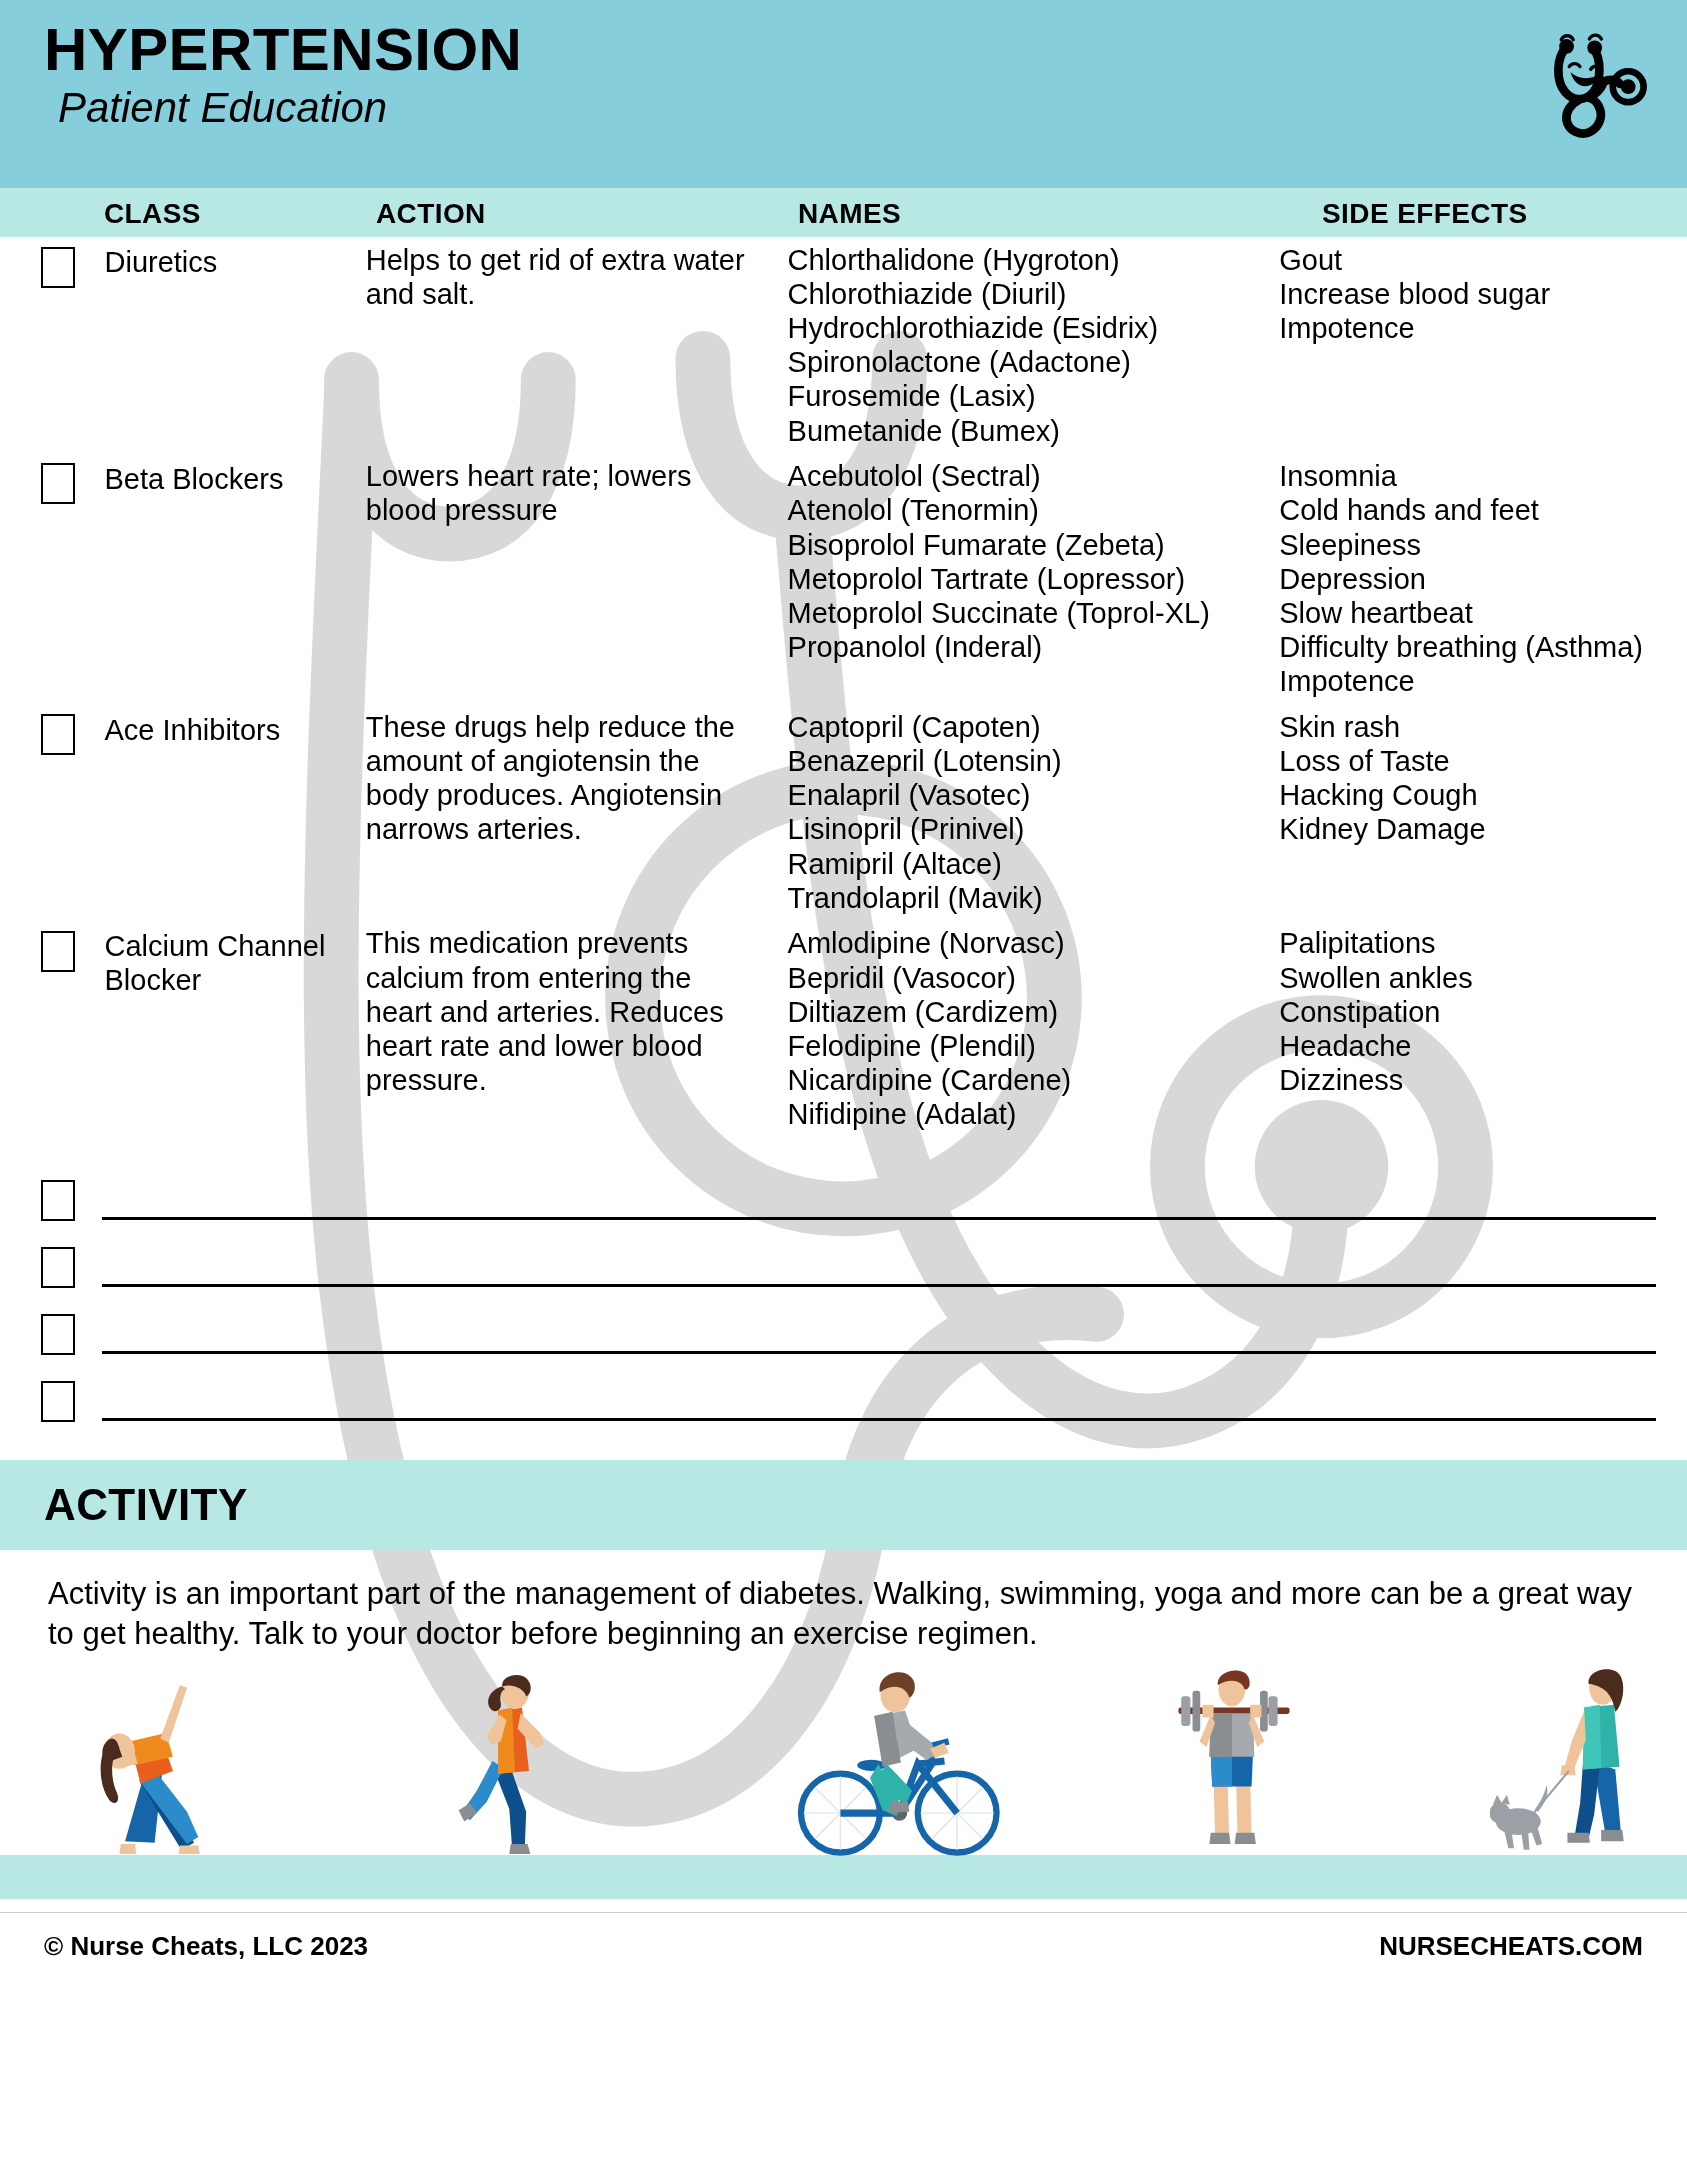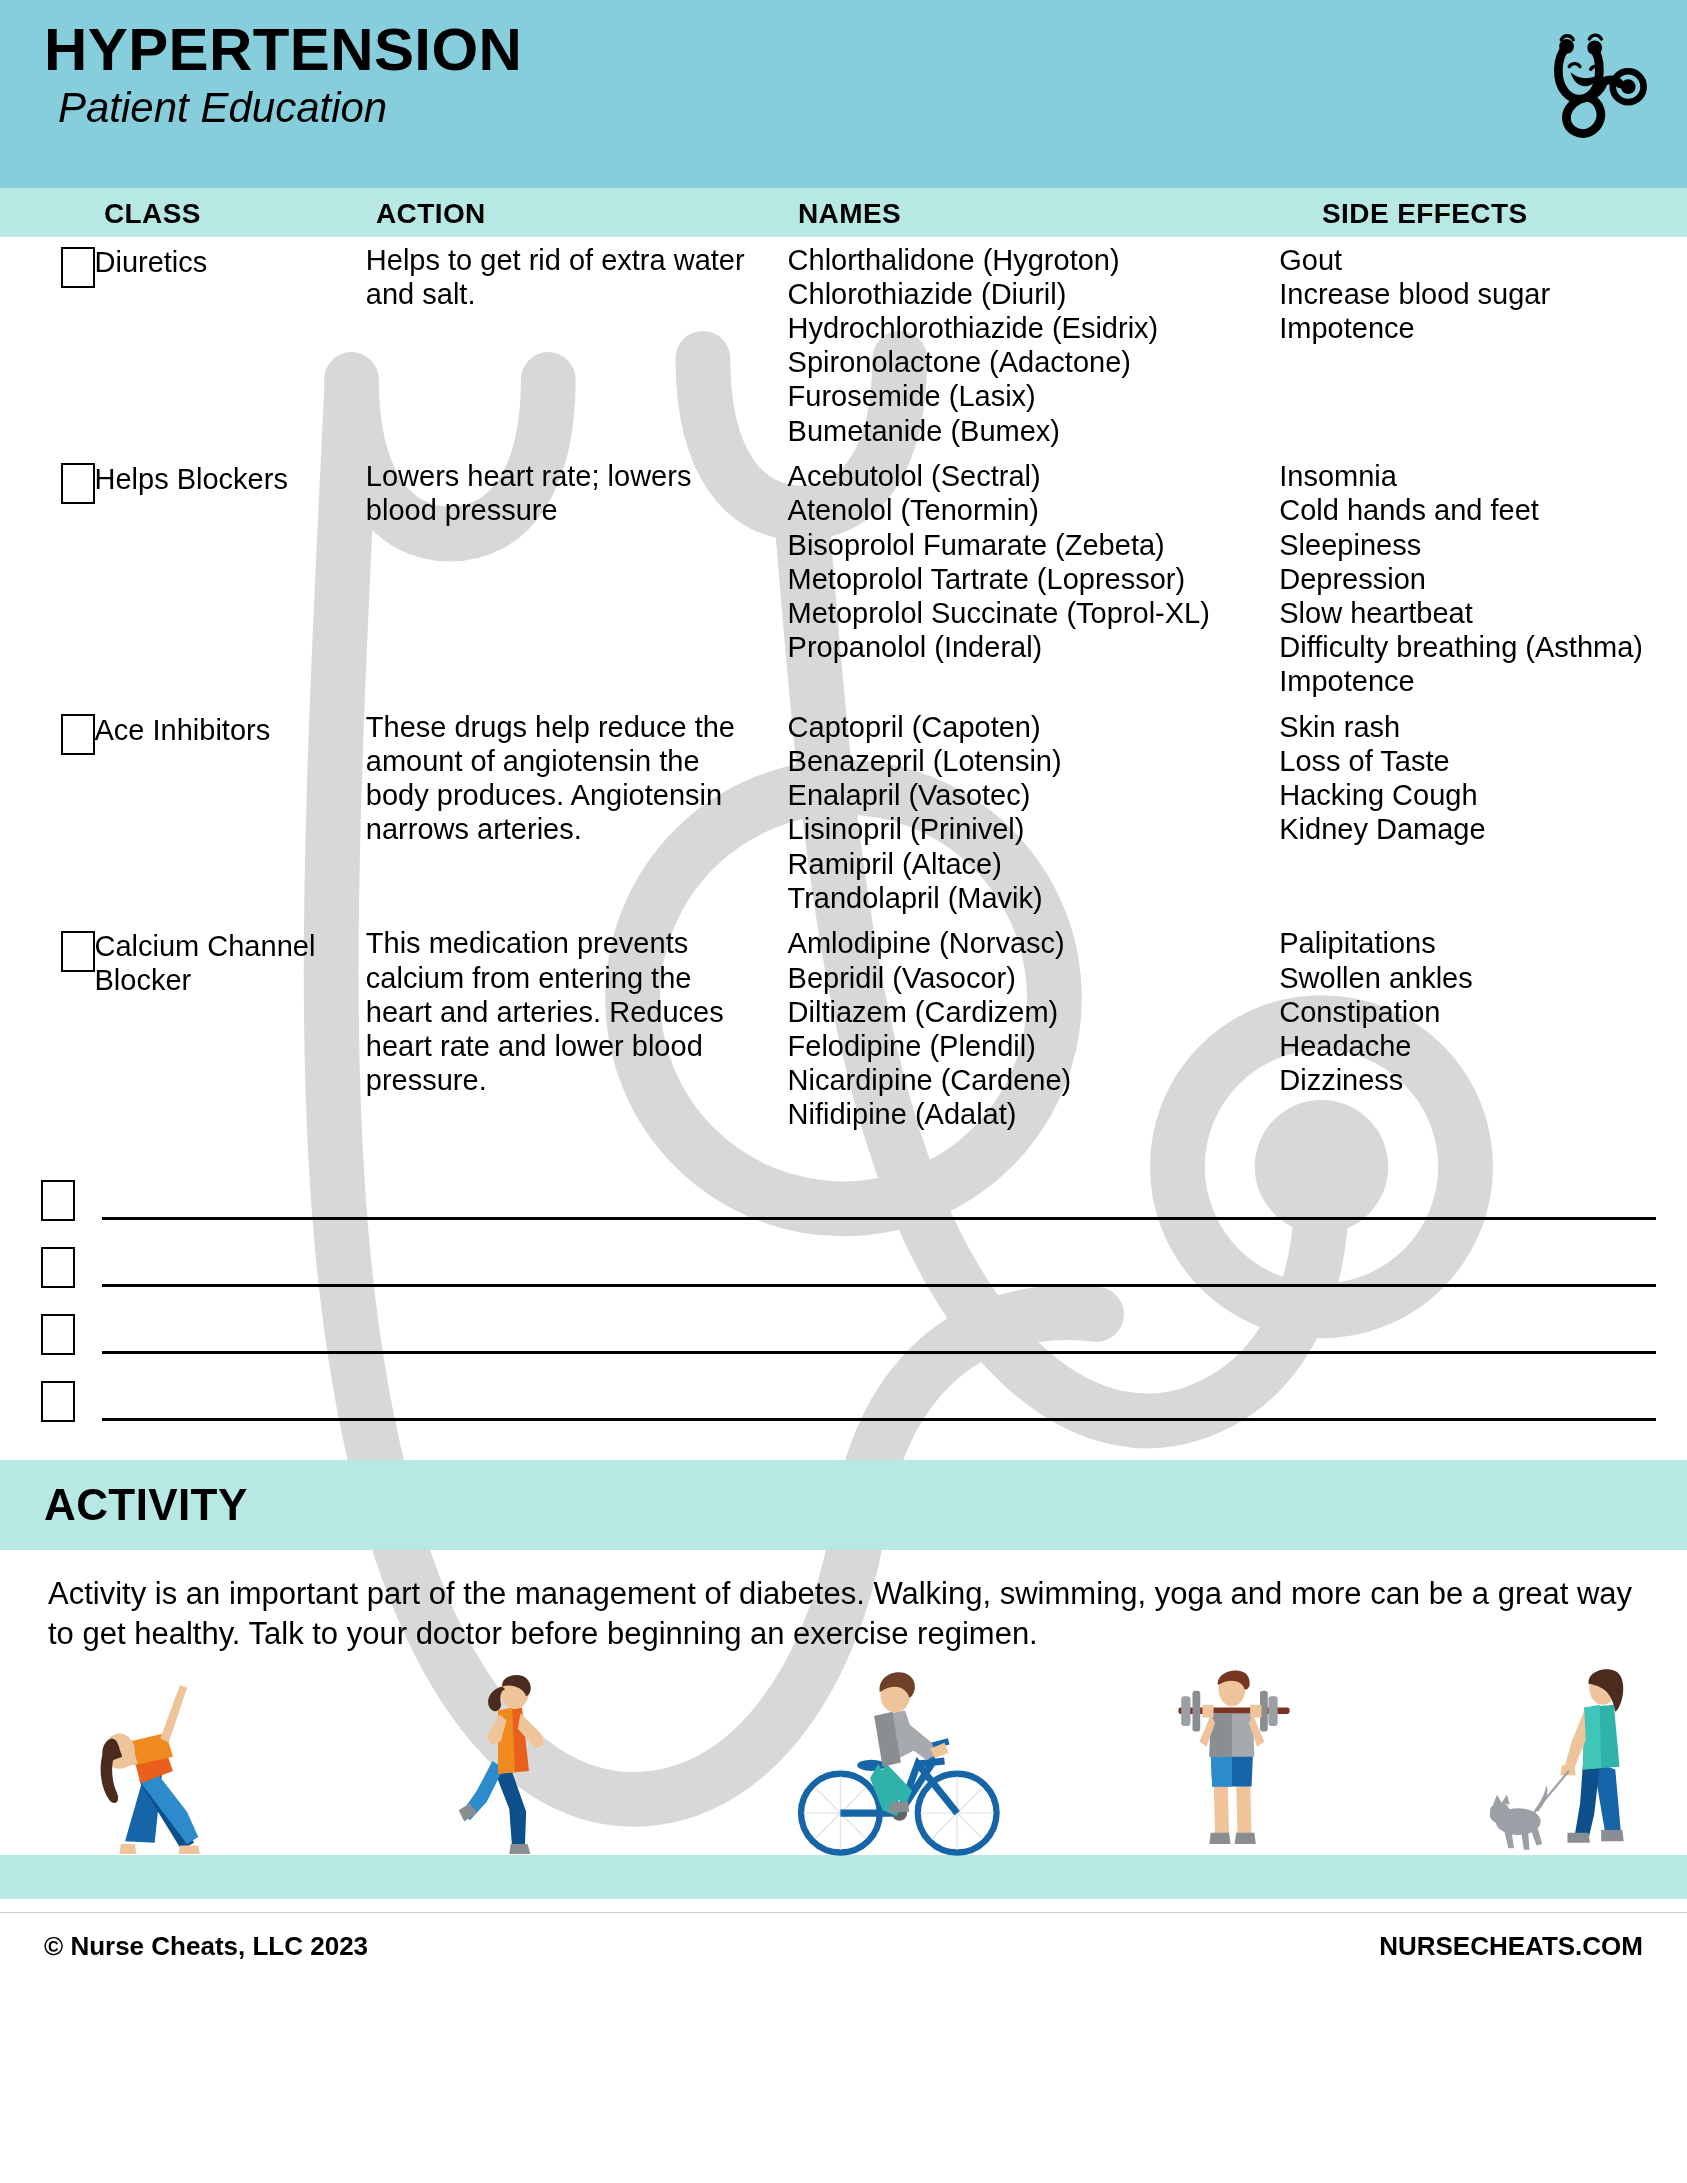--- a/index.html
+++ b/index.html
@@ -83,22 +83,22 @@
     position: relative;
     z-index: 3;
     padding-top: 5.6px;
   }
   .row {
     display: flex;
     align-items: flex-start;
     margin-bottom: 11.2px;
   }
   .cell { font-size: 29px; line-height: 1.18; }
-  .cell-class  { width: 366px; padding-left: 61px; box-sizing: border-box;
-                 display: flex; align-items: flex-start; gap: 0; }
+  .cell-class  { width: 366px; padding-left: 41px; box-sizing: border-box;
+                 display: flex; align-items: flex-start; gap: 30px; }
   .cell-action { width: 422px; padding-right: 22.5px; box-sizing: border-box; }
   .cell-names  { width: 492px; padding-right: 12.7px; box-sizing: border-box; }
   .cell-side   { width: 408px; box-sizing: border-box; }
 
   .checkbox {
     width: 29.5px; height: 37px;
     border: 2.1px solid #000;
     background: #ffffff;
     flex: 0 0 auto;
     margin-top: 4.2px;
@@ -255,21 +255,21 @@
         </div>
         <div class="cell cell-side">
           <div class="line">Gout</div>
           <div class="line">Increase blood sugar</div>
           <div class="line">Impotence</div>
         </div>
       </div>
       <div class="row">
         <div class="cell cell-class">
           <div class="checkbox"></div>
-          <div class="class-label">Helps Blockers</div>
+          <div class="class-label">Beta Blockers</div>
         </div>
         <div class="cell cell-action">Lowers heart rate; lowers blood pressure</div>
         <div class="cell cell-names">
           <div class="line">Acebutolol (Sectral)</div>
           <div class="line">Atenolol (Tenormin)</div>
           <div class="line">Bisoprolol Fumarate (Zebeta)</div>
           <div class="line">Metoprolol Tartrate (Lopressor)</div>
           <div class="line">Metoprolol Succinate (Toprol-XL)</div>
           <div class="line">Propanolol (Inderal)</div>
         </div>

